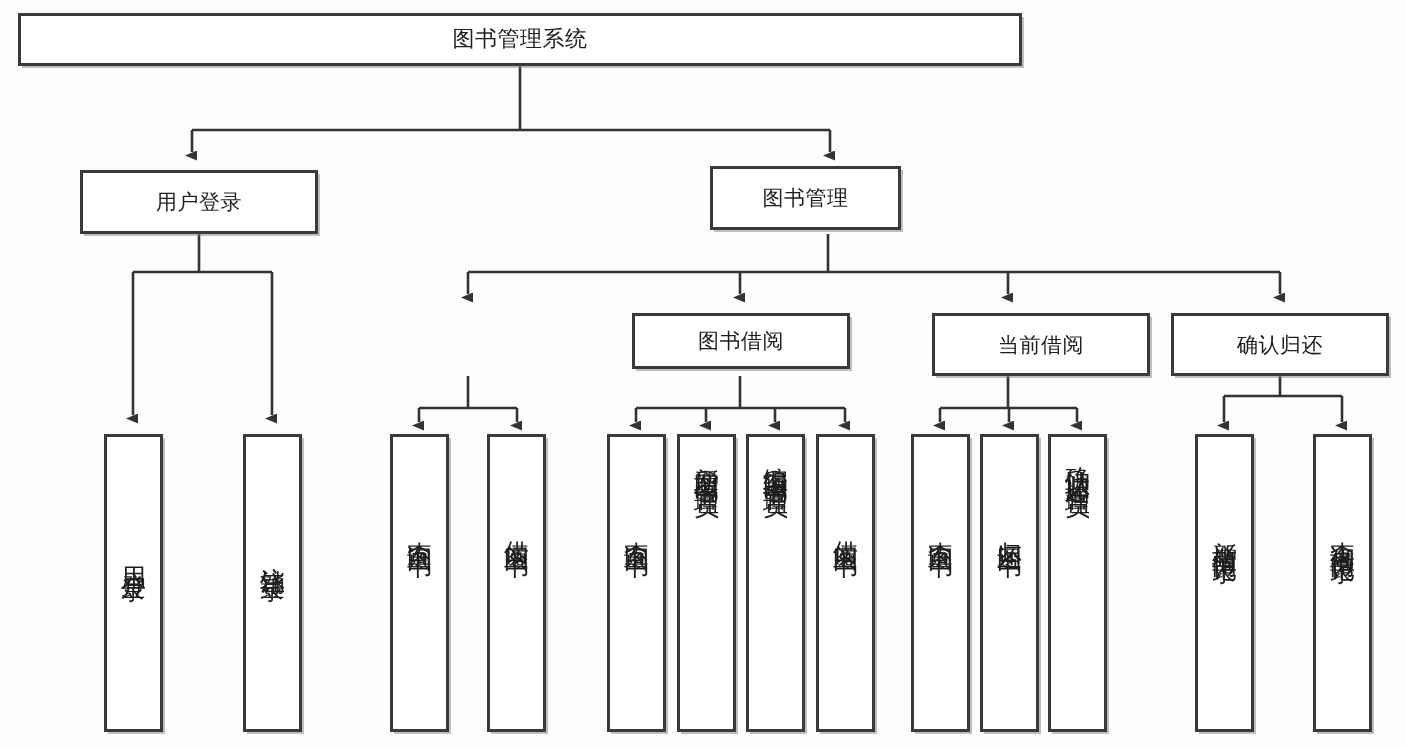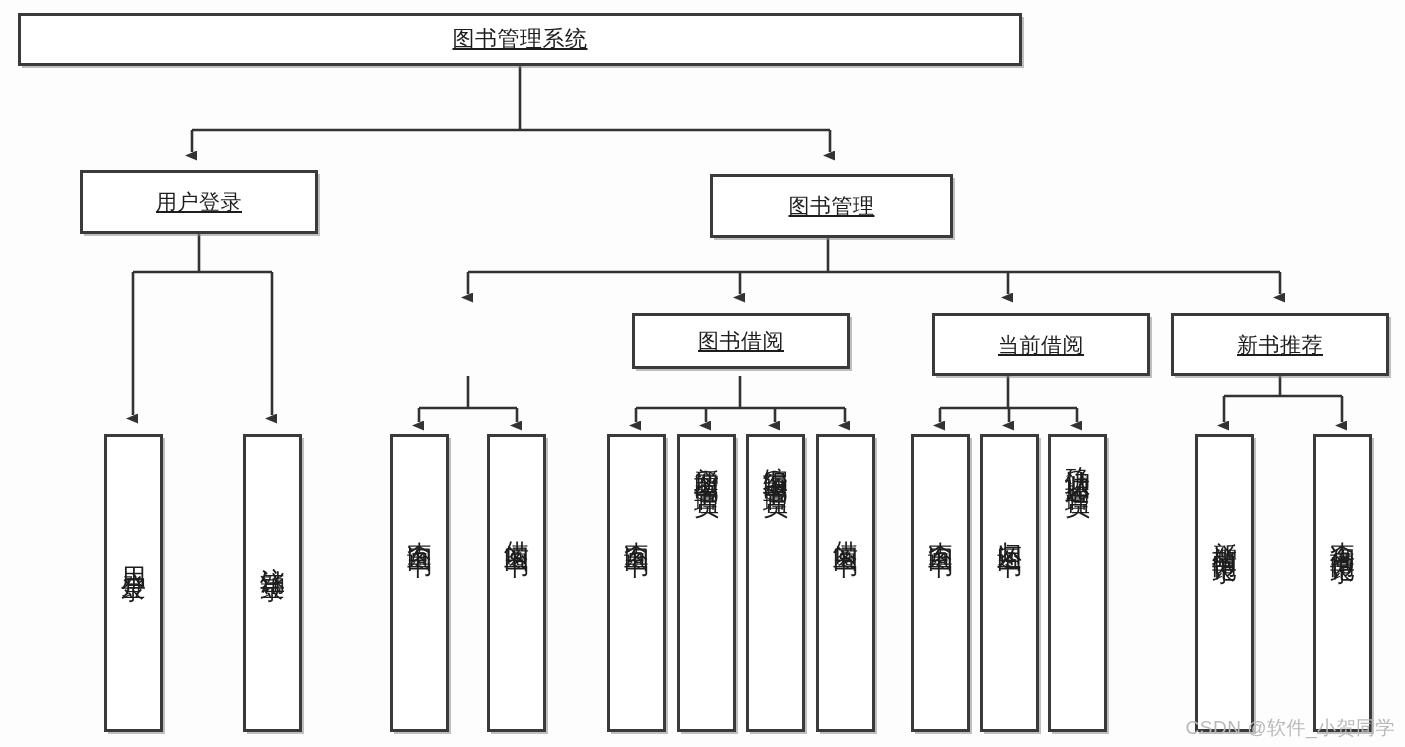--- a/index.html
+++ b/index.html
@@ -41,21 +41,20 @@
   }
   .node-label {
     color: #1d1d1d;
     line-height: 1.22;
     white-space: pre;
     text-align: center;
   }
   .node.horizontal .node-label {
     font-size: 21px;
     letter-spacing: 0.5px;
-    text-decoration: underline;
   }
   .node.root .node-label {
     font-size: 22px;
     letter-spacing: 0.5px;
   }
   .node.vertical {
     align-items: flex-start;
     justify-content: center;
     padding-top: 6px;
   }
@@ -140,32 +139,32 @@
     </g>
   </svg>
 
   <div class="node root horizontal" style="left:18px; top:13px; width:1004px; height:53px;">
     <span class="node-label">图书管理系统</span>
   </div>
 
   <div class="node horizontal" style="left:80px; top:170px; width:238px; height:64px;">
     <span class="node-label">用户登录</span>
   </div>
-  <div class="node horizontal" style="left:710px; top:174px; width:243px; height:64px;">
+  <div class="node horizontal" style="left:710px; top:166px; width:191px; height:64px;">
     <span class="node-label">图书管理</span>
   </div>
 
   <div class="node horizontal" style="left:632px; top:313px; width:218px; height:56px;">
     <span class="node-label">图书借阅</span>
   </div>
   <div class="node horizontal" style="left:932px; top:313px; width:218px; height:63px;">
     <span class="node-label">当前借阅</span>
   </div>
   <div class="node horizontal" style="left:1171px; top:313px; width:218px; height:63px;">
-    <span class="node-label">新书推荐</span>
+    <span class="node-label">确认归还</span>
   </div>
 
   <div class="node vertical low" style="left:104px; top:434px; width:59px; height:298px;">
     <span class="node-label">用户登录</span>
   </div>
   <div class="node vertical low" style="left:243px; top:434px; width:59px; height:298px;">
     <span class="node-label">注销登录</span>
   </div>
 
   <div class="node vertical mid" style="left:390px; top:434px; width:59px; height:298px;">
@@ -198,15 +197,14 @@
     <span class="node-label">确认归还（管理员）</span>
   </div>
 
   <div class="node vertical mid" style="left:1195px; top:434px; width:59px; height:298px;">
     <span class="node-label">新增借阅记录</span>
   </div>
   <div class="node vertical mid" style="left:1313px; top:434px; width:59px; height:298px;">
     <span class="node-label">查询借阅记录</span>
   </div>
 
-  <div class="watermark">CSDN @软件_小贺同学</div>
 
 </div>
 
 </body></html>

